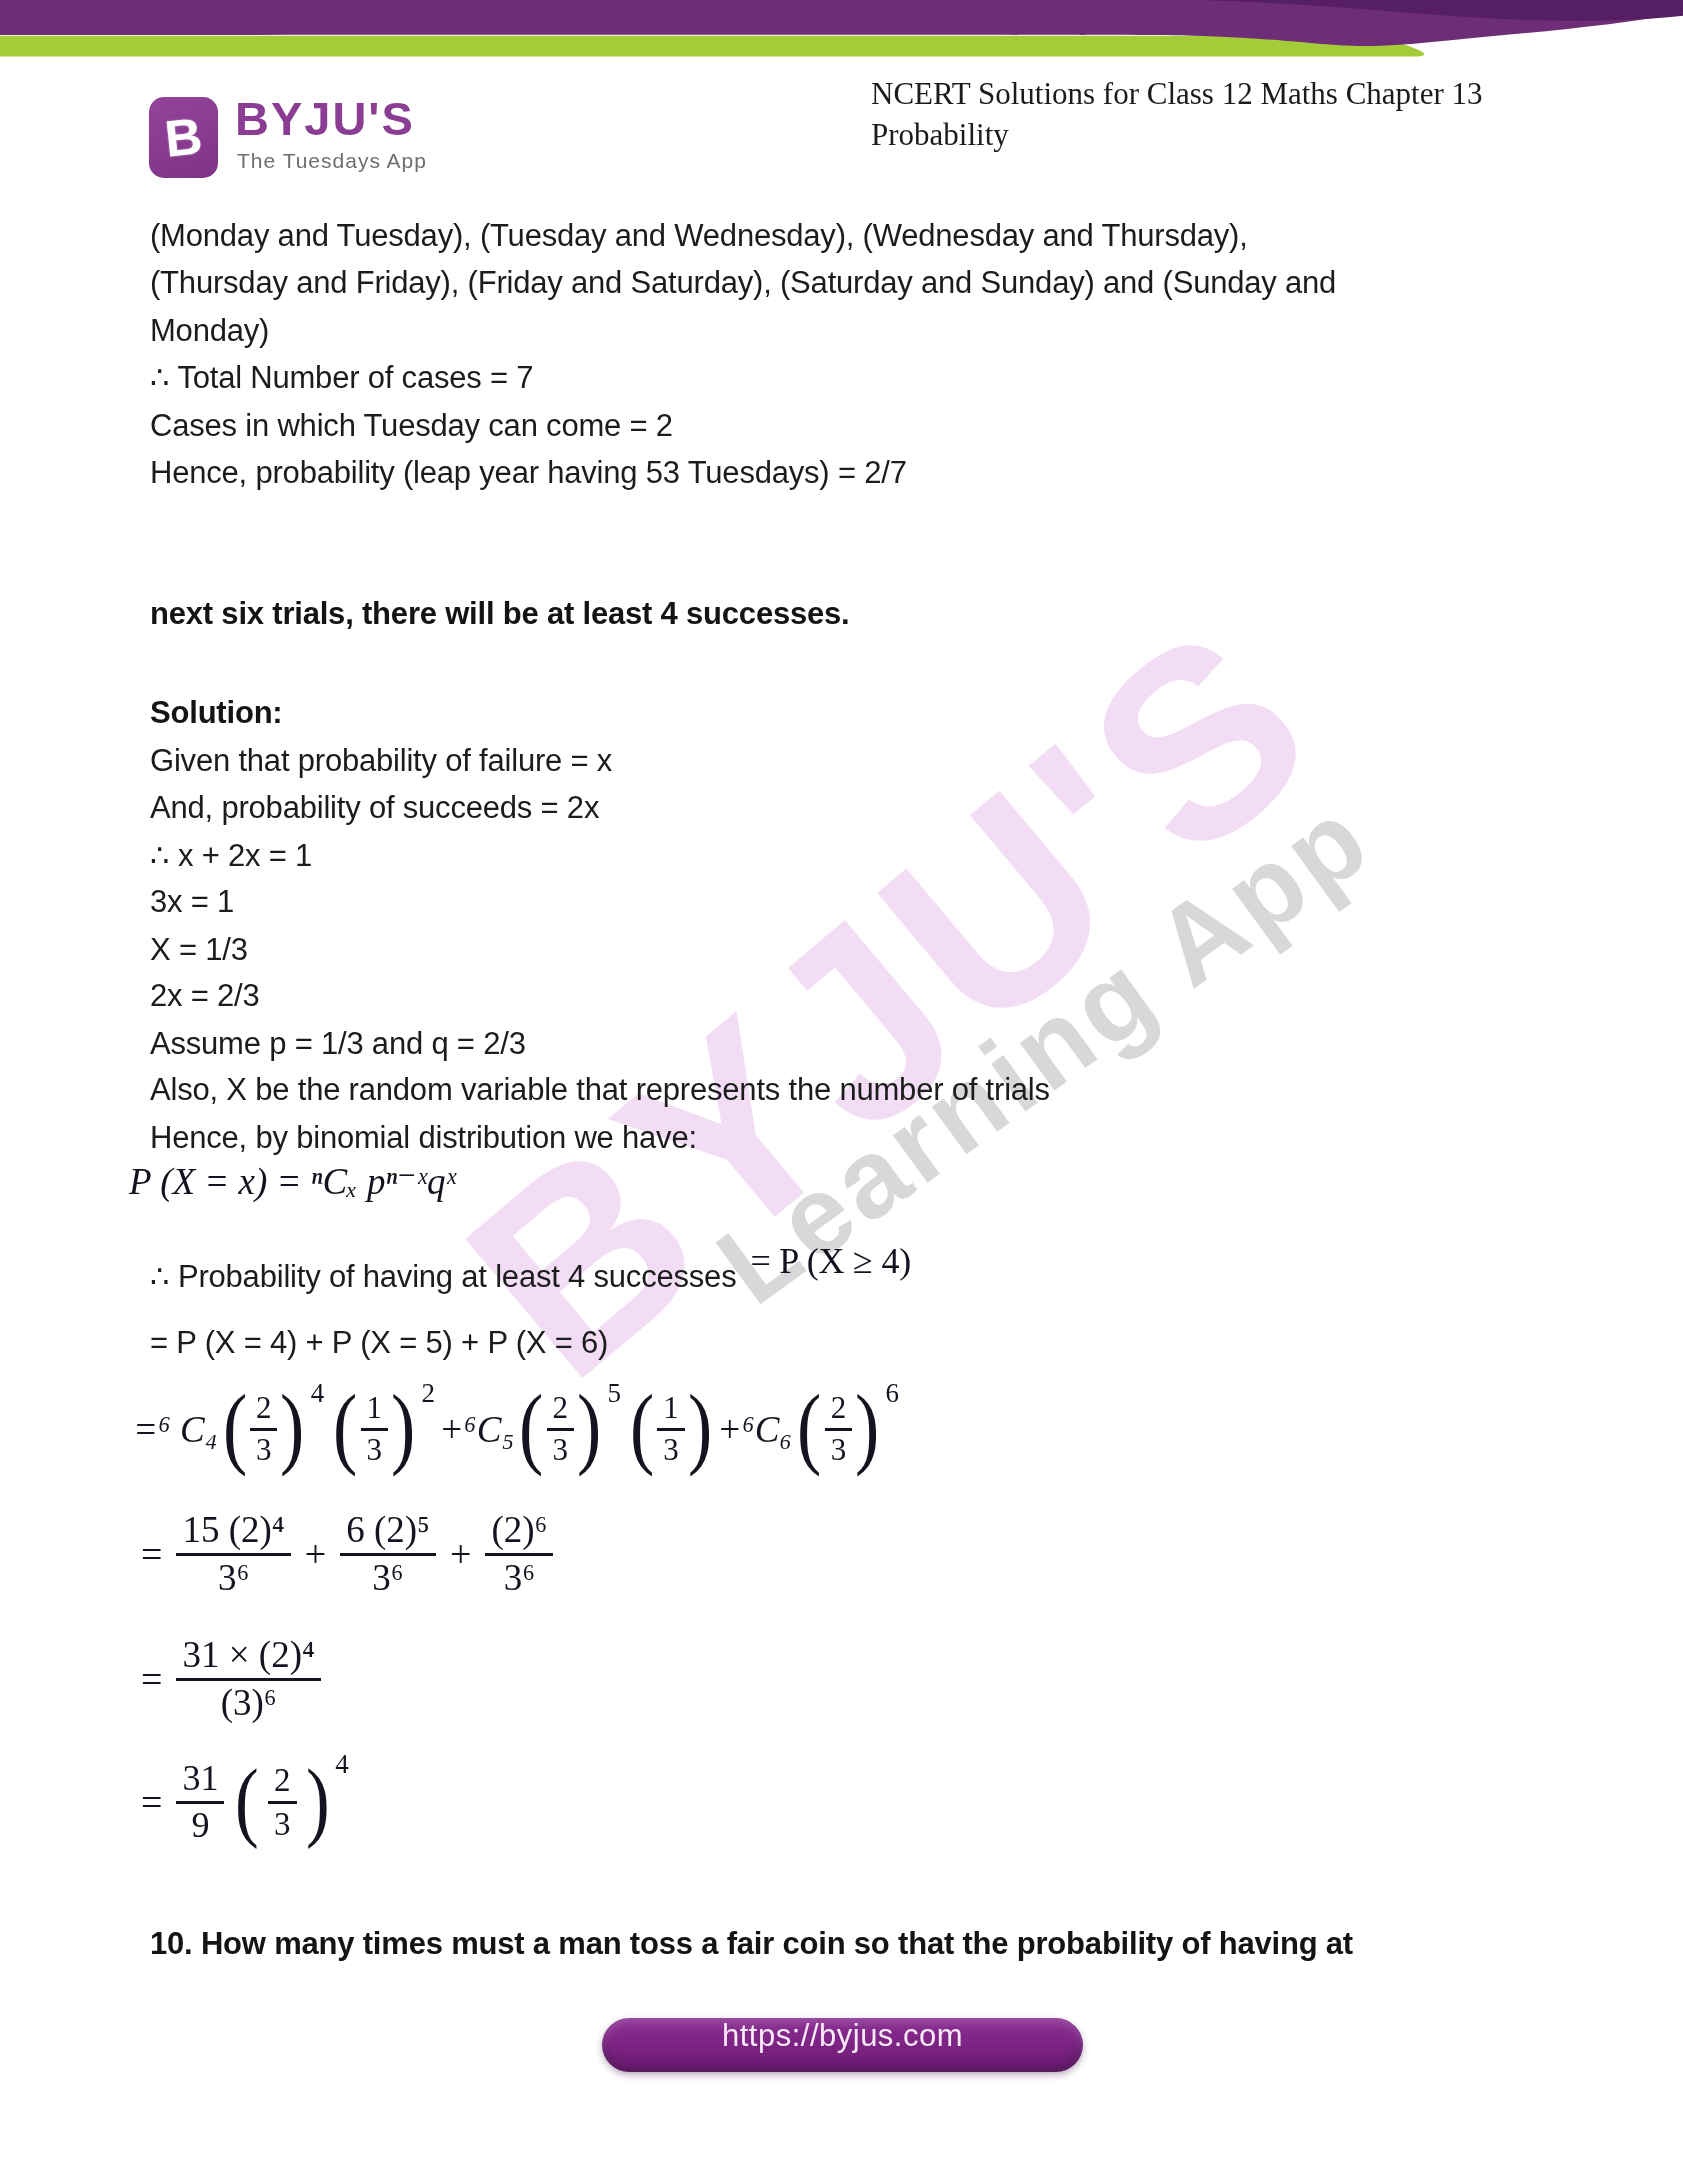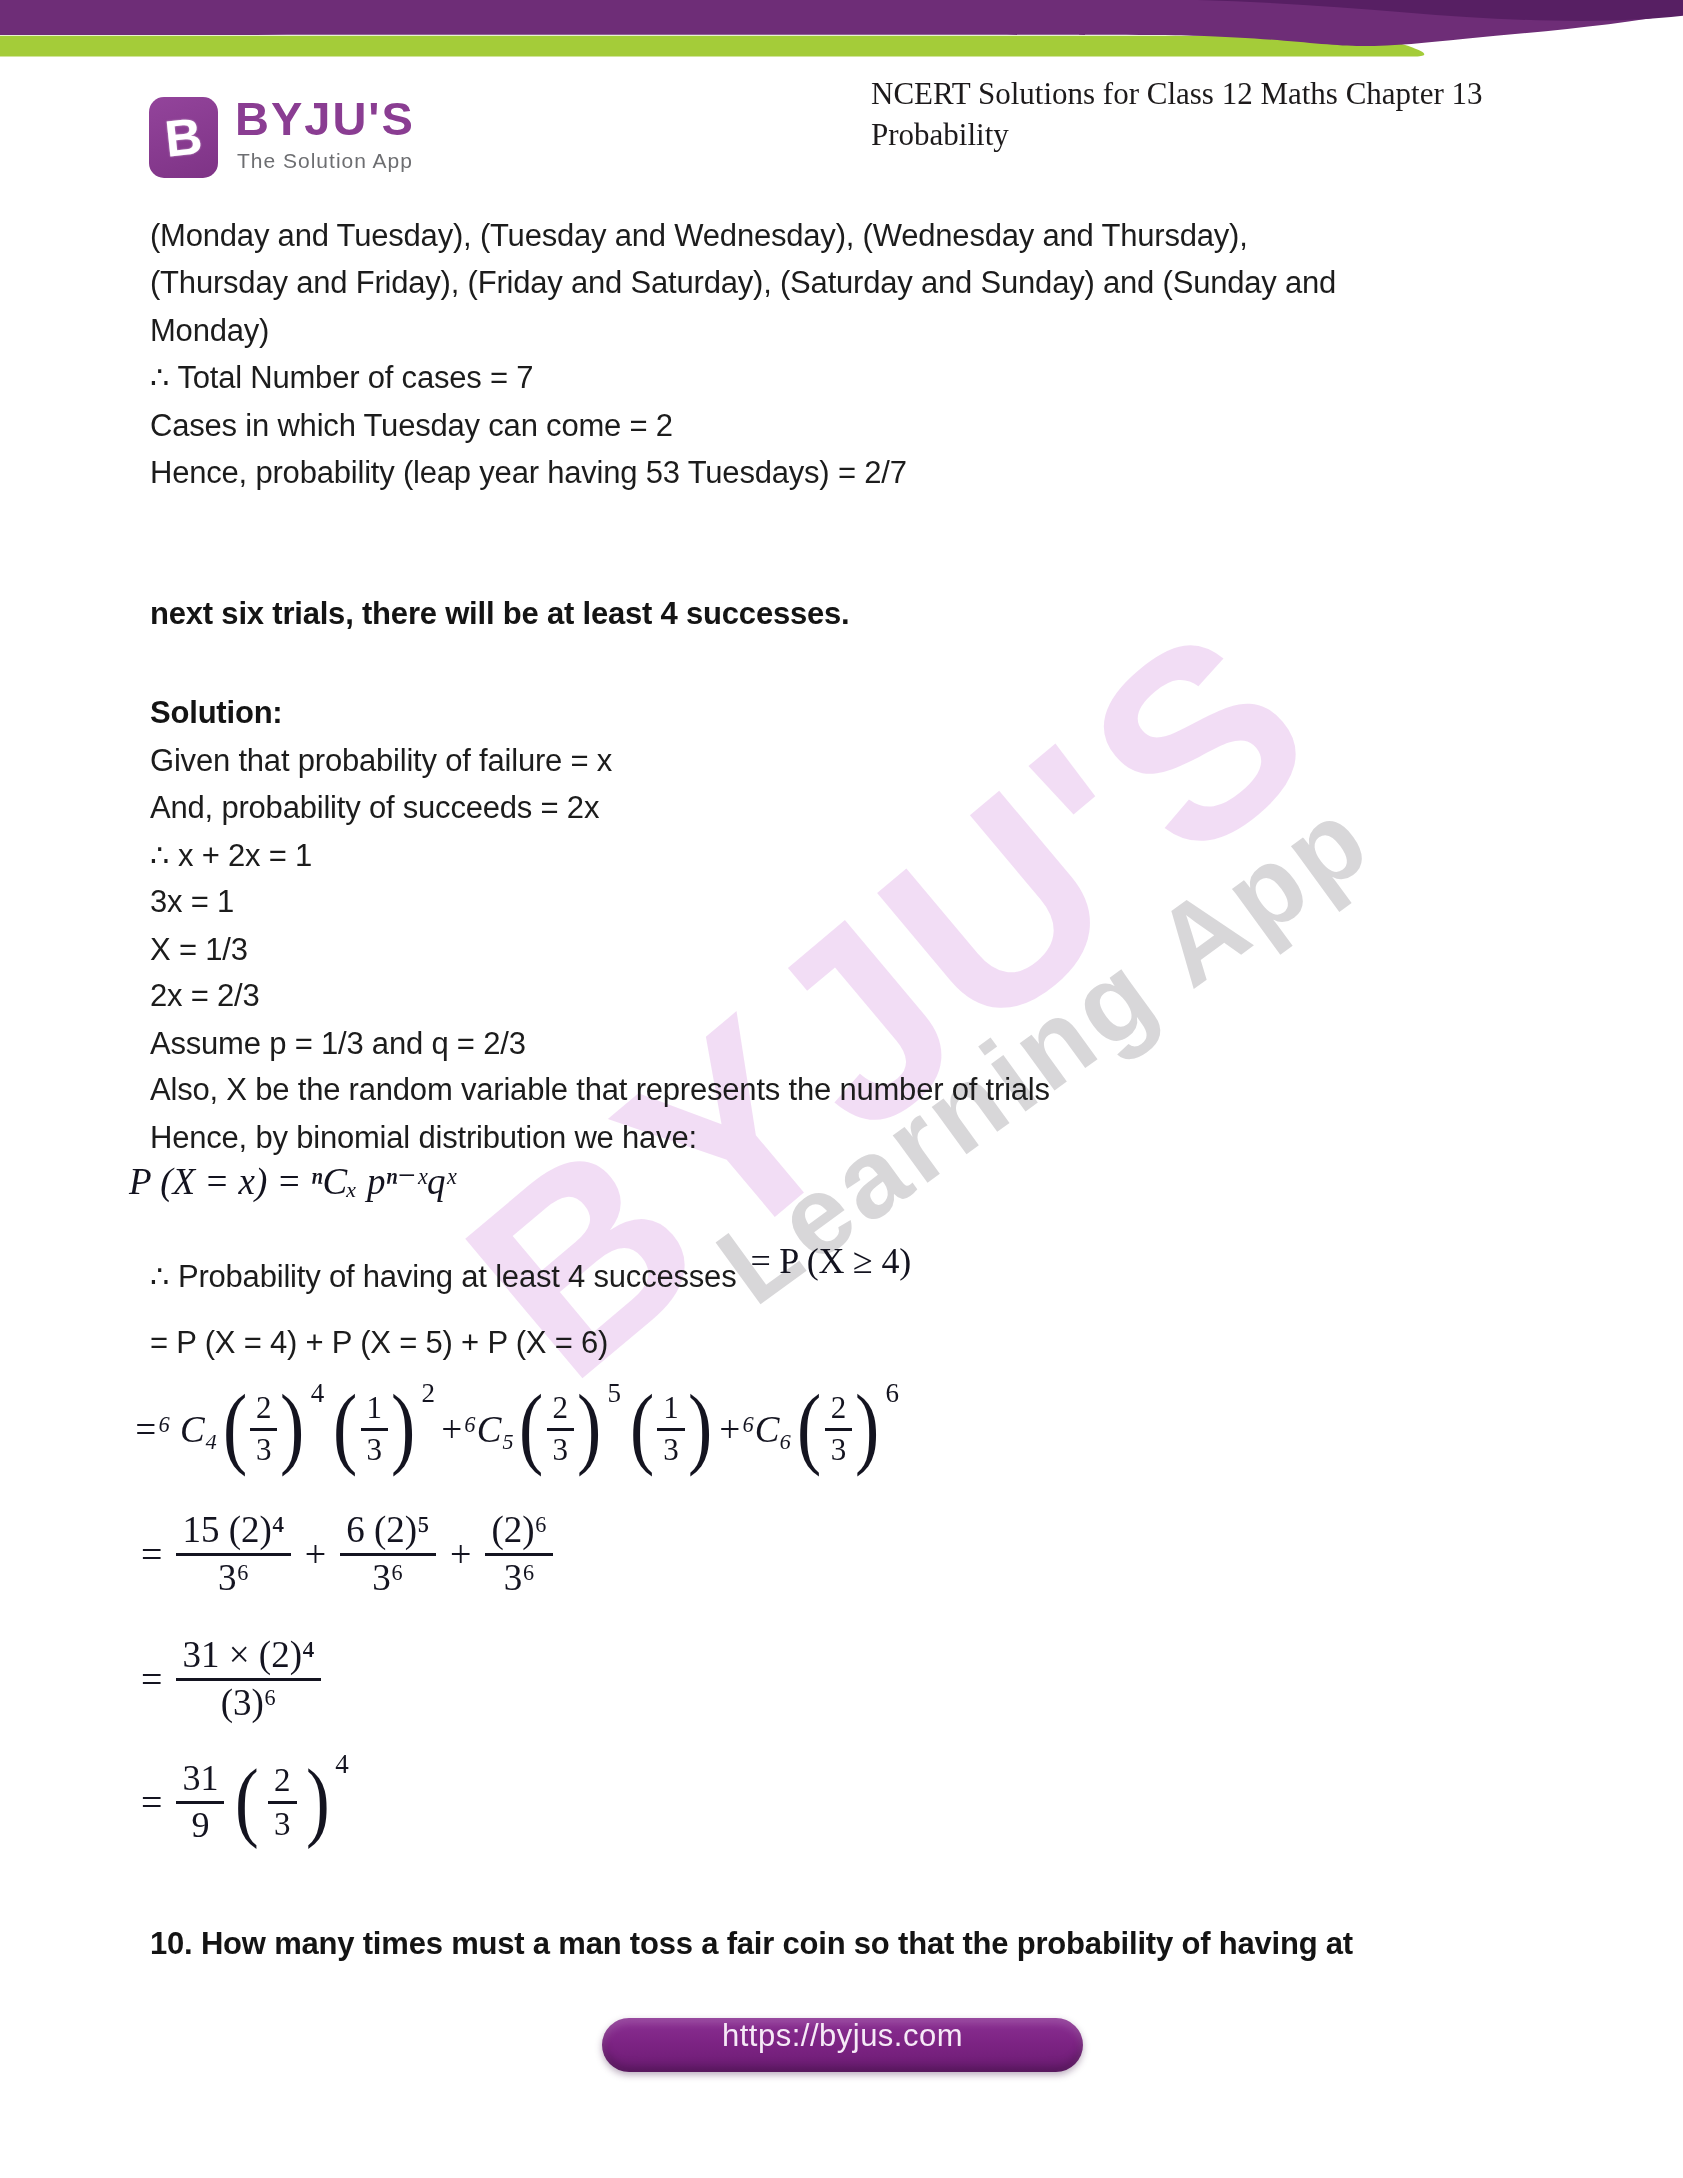--- a/index.html
+++ b/index.html
@@ -74,21 +74,21 @@
   <svg class="hdr" viewBox="0 0 1700 110" preserveAspectRatio="none">
     <path fill="#a4cc39" d="M0,36 L1340,36 C1392,36 1421,44 1436,52 C1441,55 1439,57 1430,57 L0,57 Z"></path>
     <path fill="#6e2d77" d="M0,0 L1700,0 L1700,13 C1640,24 1560,32 1480,39 C1440,43 1410,46.5 1375,46.5 C1338,46.5 1290,38 1205,36 C1120,34.5 600,35.3 0,35.3 Z"></path>
     <path fill="#571f63" d="M1210,0 L1700,0 L1700,16 C1620,25 1520,21 1420,12.5 C1350,6.5 1280,2 1210,0 Z"></path>
   </svg>
 
   <div class="logo-badge">
     <span class="logo-b">B</span>
   </div>
   <div class="logo-name">BYJU'S</div>
-  <div class="logo-tag">The Solution App</div>
+  <div class="logo-tag">The Tuesdays App</div>
 
   <div class="title">
     <div>NCERT Solutions for Class 12 Maths Chapter 13</div>
     <div>Probability</div>
   </div>
 
   <div class="wm wm-byjus">BYJU'S</div>
   <div class="wm wm-app">Learning App</div>
 
   <div class="t" style="top:216px">(Monday and Tuesday), (Tuesday and Wednesday), (Wednesday and Thursday),</div>

